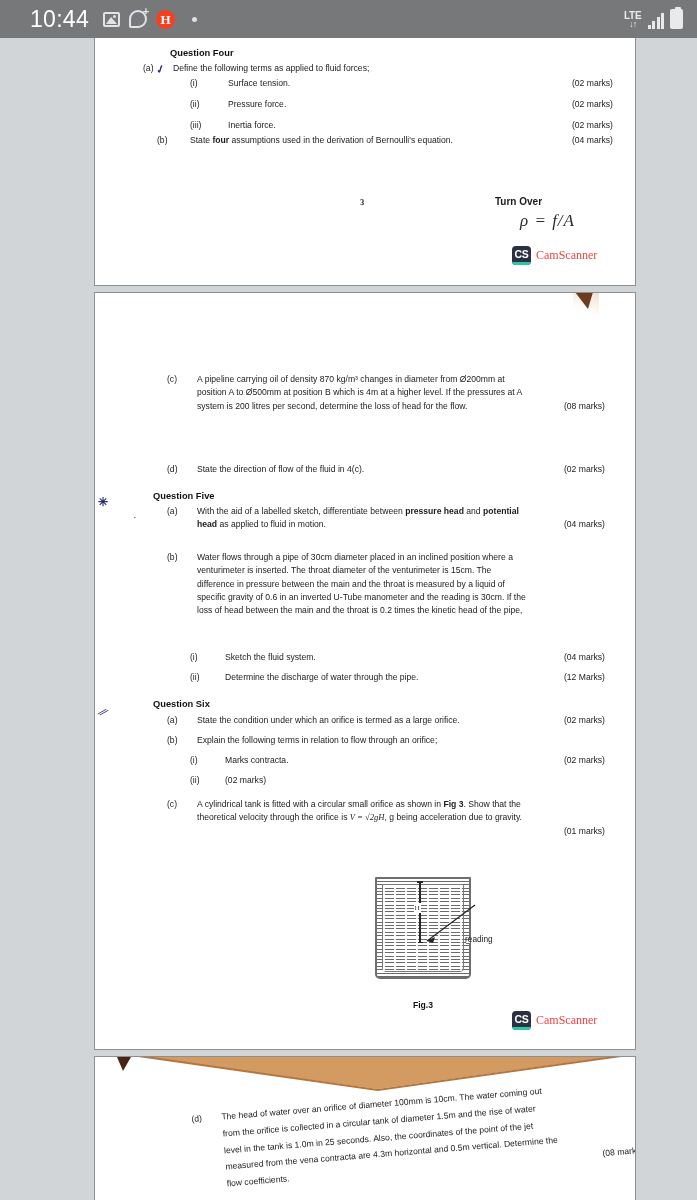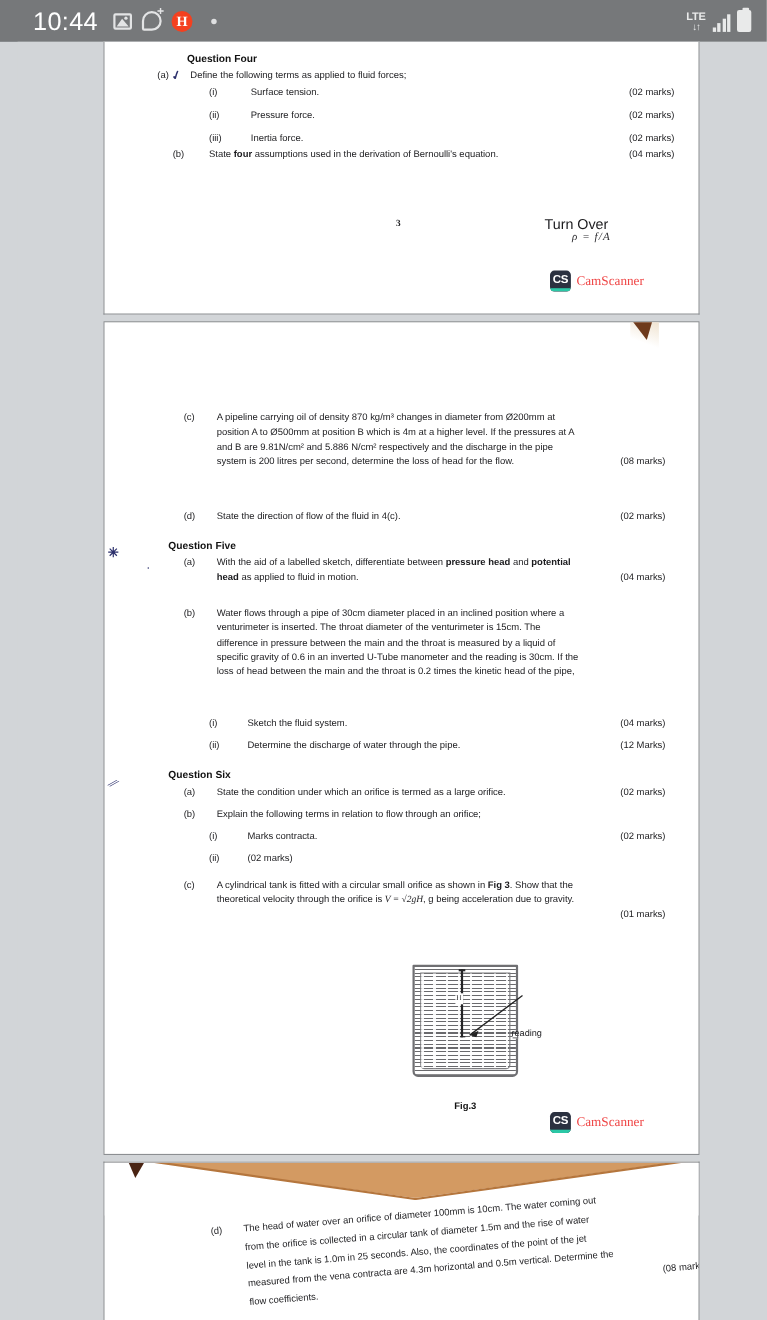--- a/index.html
+++ b/index.html
@@ -94,32 +94,32 @@
 
   
   #p1-q4 { position: absolute; left: 75px; top: 8px; }
   #p1-a { position: absolute; left: 48px; top: 24px; width: 470px; }
   #p1-items { position: absolute; left: 95px; top: 39px; width: 423px; }
   #p1-items .row { margin-bottom: 7.5px; }
   #p1-items .rn { width: 38px; }
   #p1-b { position: absolute; left: 62px; top: 96px; width: 456px; display: flex; }
   #p1-b .rn { width: 33px; }
   .pg-no { position: absolute; left: 265px; top: 158px; font-weight: 700; font-size: 8.5px; font-family: "Liberation Serif", serif; }
-  .turnover { position: absolute; left: 400px; top: 156px; font-weight: 400; font-size: 13px; }
+  .turnover { position: absolute; left: 400px; top: 156px; font-weight: 700; font-size: 10px; }
 
   
   .hand { position: absolute; color: #2b2f6b; font-family: "Liberation Serif", serif; }
-  #hw-rho { left: 425px; top: 170px; font-size: 10px; font-style: italic; color: #2c2c30; letter-spacing: 1px; }
+  #hw-rho { left: 425px; top: 170px; font-size: 17px; font-style: italic; color: #2c2c30; letter-spacing: 1px; }
   #hw-tick1 { left: 61px; top: 23px; font-size: 11px; transform: rotate(-18deg); font-weight: 700; }
   #hw-star5 { left: 3px; top: 200px; font-size: 12px; font-weight: 700; }
   #hw-tick6 { left: 6px; top: 410px; font-size: 12px; transform: rotate(25deg); font-weight: 700; }
   #hw-dot-a5 { left: 38px; top: 216px; font-size: 11px; }
 
   
-  .cs { position: absolute; display: flex; align-items: center; gap: 5px; }
+  .cs { position: absolute; display: flex; align-items: center; gap: 5px; margin-left: 12px; }
   .cs-mark {
     width: 19px; height: 19px; border-radius: 4px; background: #2b3140;
     color: #fff; font-size: 10.5px; font-weight: 700; line-height: 17px;
     text-align: center; letter-spacing: -.4px; position: relative; overflow: hidden;
   }
   .cs-mark::after {
     content: ""; position: absolute; left: 0; right: 0; bottom: 0; height: 3px; background: #2bc8a6;
   }
   .cs-name { font-family: "Liberation Serif", serif; font-size: 12px; color: #ef4444; }
 
@@ -313,21 +313,20 @@
     <div class="page-inner doc">
       <div class="curl2"></div>
       <div class="curl"></div>
 
       <div class="p2blk" id="p2-c">
         <div style="display:flex">
           <span class="rn">(c)</span>
           <span class="txt">A pipeline carrying oil of density 870 kg/m³ changes in diameter from Ø200mm at</span>
         </div>
         <div style="padding-left:30px">position A to Ø500mm at position B which is 4m at a higher level. If the pressures at A</div>
-        <div style="padding-left:30px">and B are 9.81N/cm² and 5.886 N/cm² respectively and the discharge in the pipe</div>
         <div style="padding-left:30px; display:flex; justify-content:space-between">
           <span>system is 200 litres per second, determine the loss of head for the flow.</span>
           <span class="marks">(08 marks)</span>
         </div>
       </div>
 
       <div class="p2blk" id="p2-d">
         <span class="rn">(d)</span>
         <span class="txt">State the direction of flow of the fluid in 4(c).</span>
         <span class="marks">(02 marks)</span>

